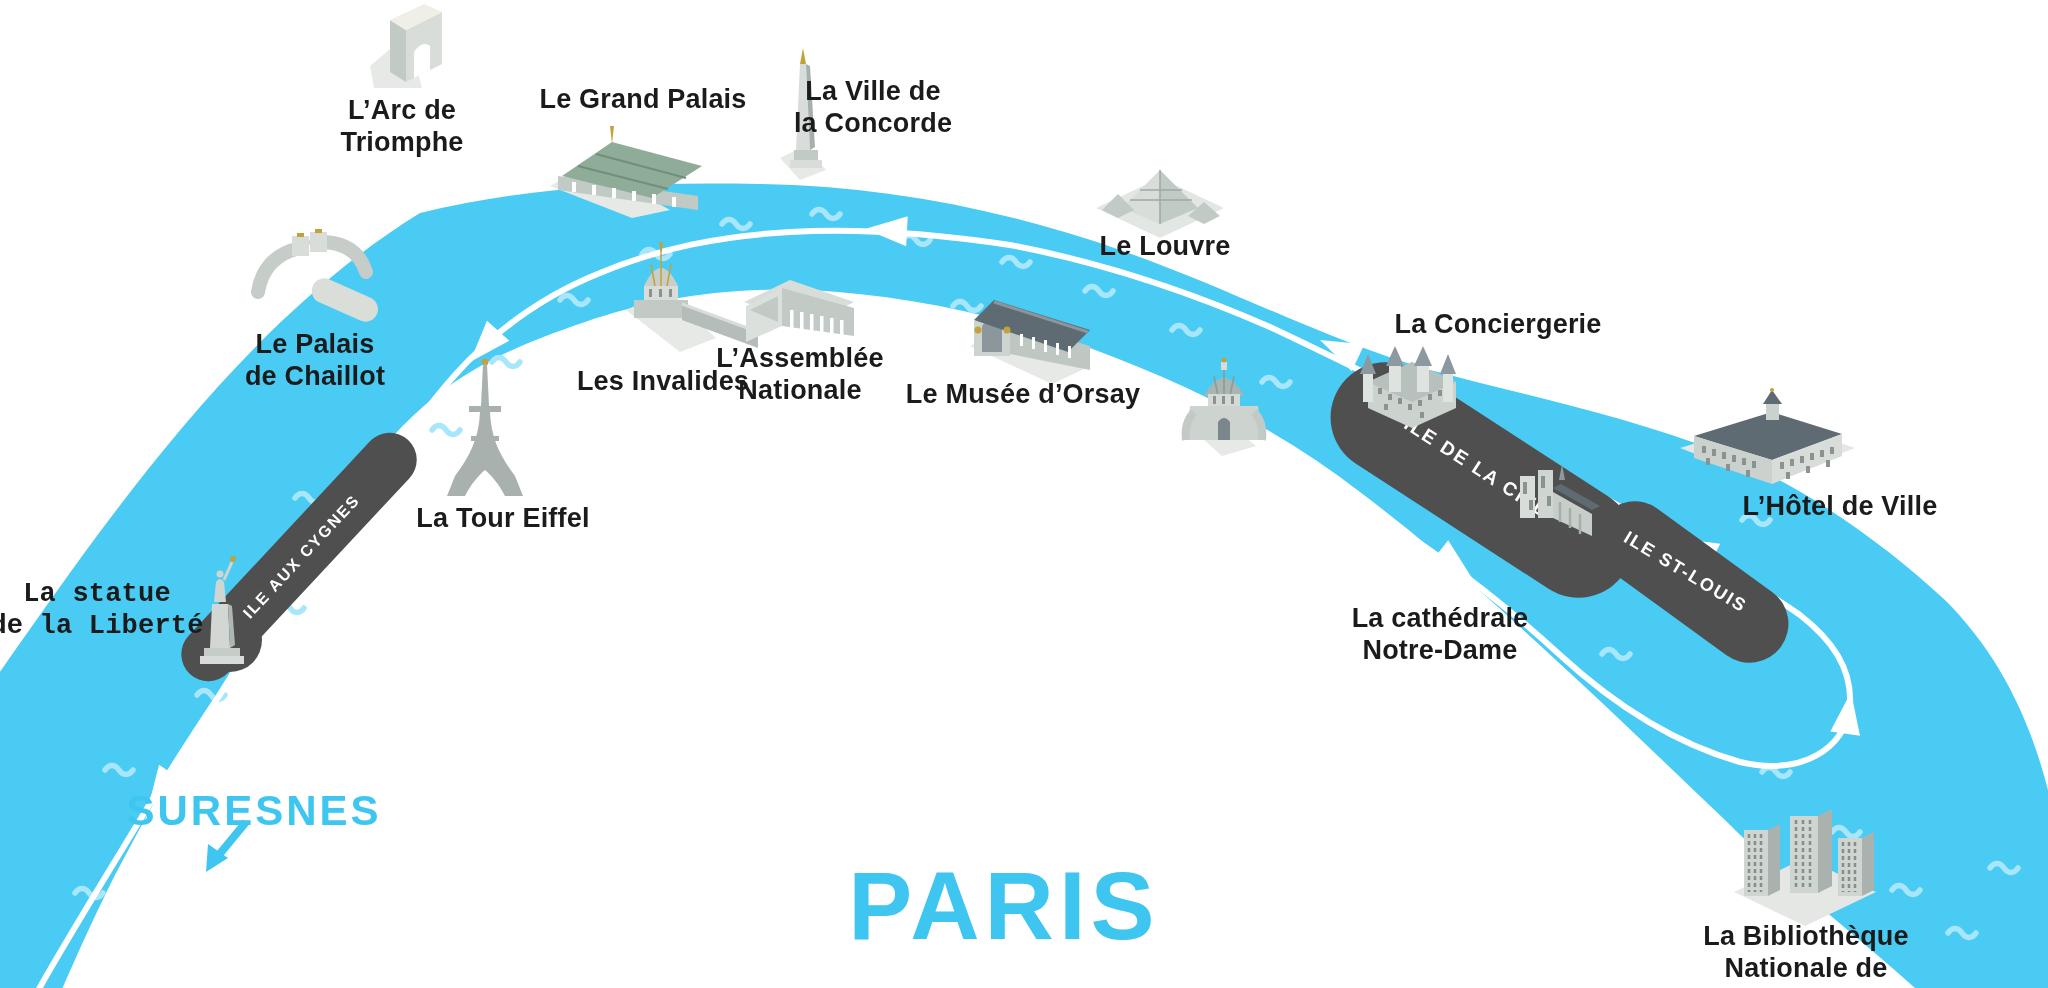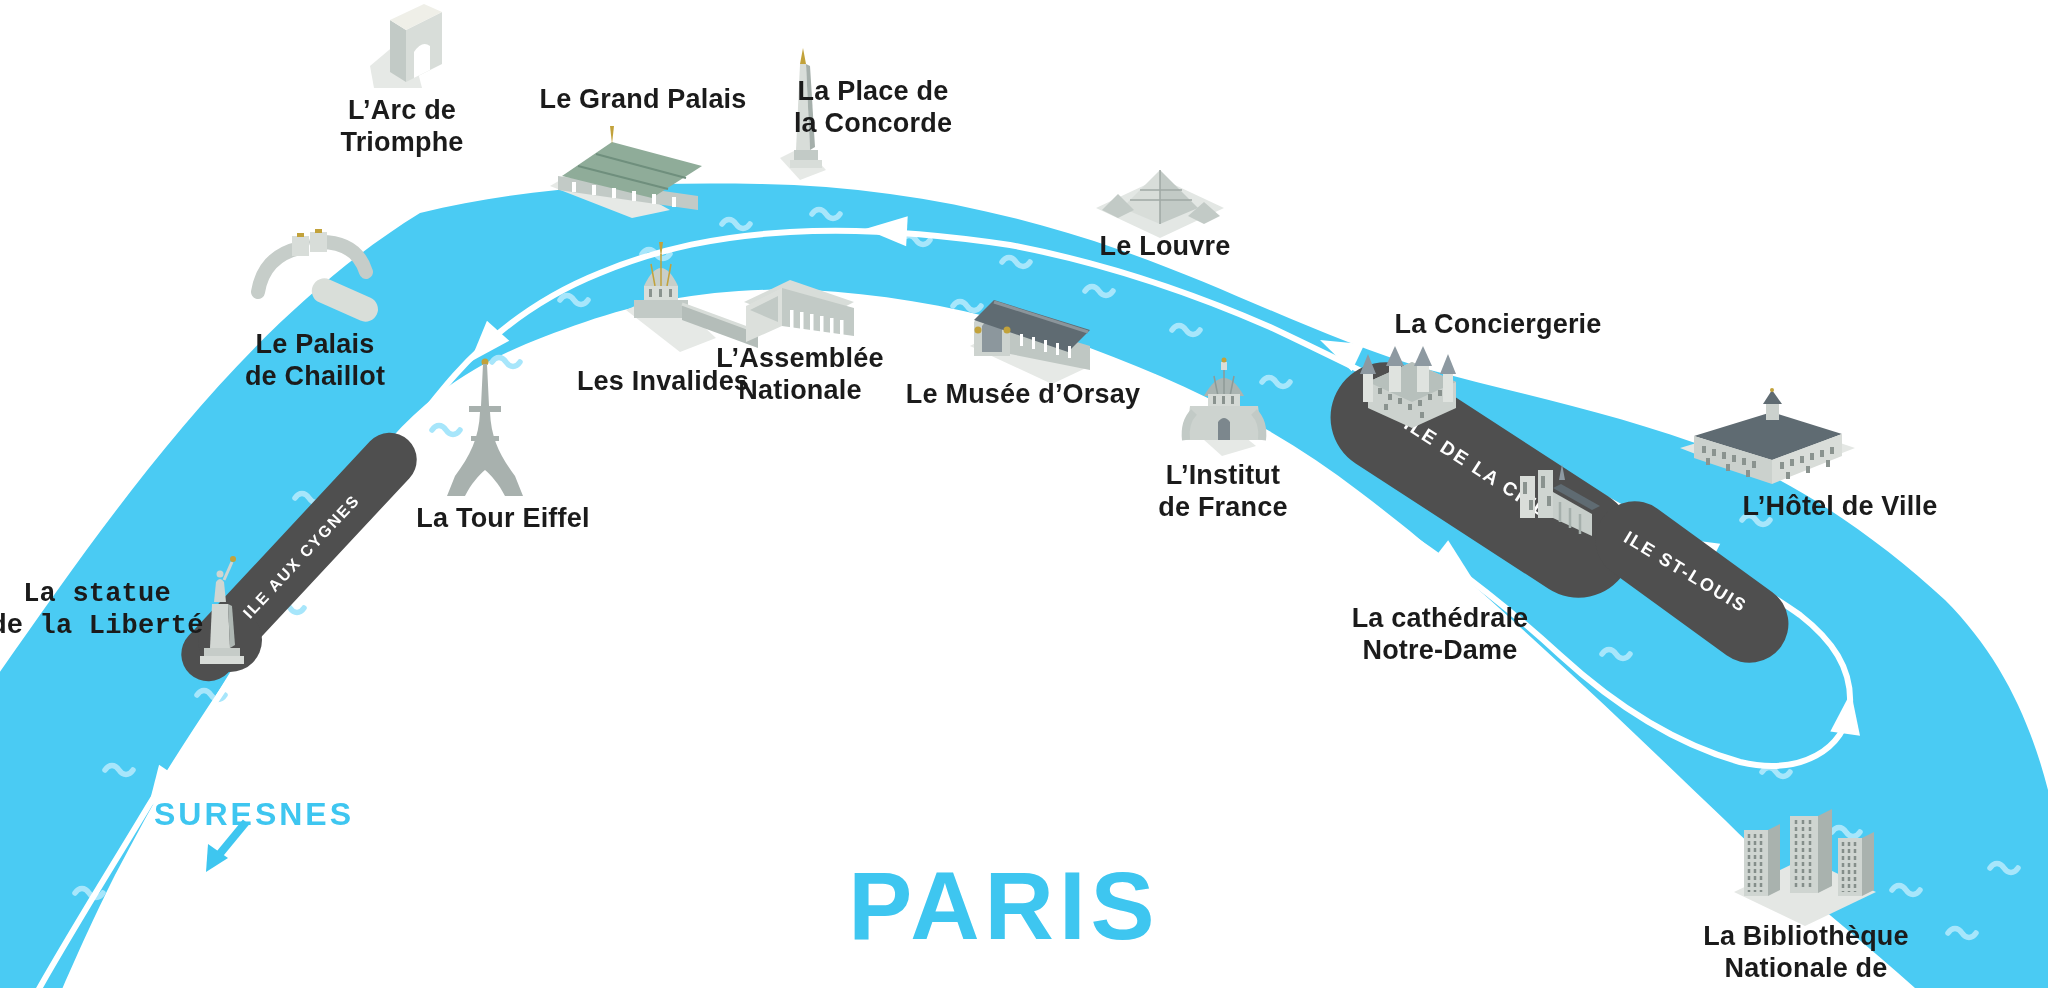--- a/index.html
+++ b/index.html
@@ -4,21 +4,21 @@
 <style>
   html,body{margin:0;padding:0;background:#fff;}
   .stage{position:relative;width:2048px;height:988px;background:#ffffff;overflow:hidden;
          font-family:"Liberation Sans",sans-serif;}
   .stage svg.base{position:absolute;left:0;top:0;}
   .lm{position:absolute;transform:translateX(-50%);text-align:center;white-space:pre-line;
       font-weight:700;font-size:27px;line-height:1.2;color:#1b1b1b;letter-spacing:.2px;}
   .city{position:absolute;transform:translateX(-50%);color:#3ec6f0;font-weight:700;
         font-size:96px;letter-spacing:5px;line-height:1;margin-top:16px;}
   .suburb{position:absolute;transform:translateX(-50%);color:#3ec6f0;font-weight:700;
-        font-size:32px;letter-spacing:3px;line-height:1;margin-top:8px;}
+        font-size:42px;letter-spacing:3px;line-height:1;}
   .isl-label{fill:#ffffff;font-weight:700;letter-spacing:2px;}
   .c-light{fill:#D8DDD9}.c-mid{fill:#C2CAC6}.c-dark{fill:#A5AFAB}.c-slate{fill:#5F6B72}
   .c-green{fill:#8FAC99}.c-gold{fill:#C2A23B}.c-shadow{fill:#E6E9E6}.c-win{fill:#8A938F}
   .route{fill:none;stroke:#ffffff;stroke-width:6;stroke-linecap:round;}
   .ah{fill:#ffffff;}
   .wv{stroke:#A7E6FB;stroke-width:5.5;fill:none;stroke-linecap:round;}
 </style>
 </head>
 <body>
 
@@ -348,32 +348,30 @@
 
     <g>
       <path d="M246,822 L218,856" stroke="#3EC6F0" stroke-width="8" fill="none"></path>
       <polygon points="206,872 228,858 208,844" fill="#3EC6F0"></polygon>
     </g>
   </svg>
 
   <div class="lm" style="left:402px;top:94px;">L’Arc de
 Triomphe</div>
   <div class="lm" style="left:643px;top:83px;">Le Grand Palais</div>
-  <div class="lm" style="left:873px;top:75px;">La Place de
+  <div class="lm" style="left:873px;top:75px;">La Ville de
 la Concorde</div>
   <div class="lm" style="left:1165px;top:230px;">Le Louvre</div>
   <div class="lm" style="left:315px;top:328px;">Le Palais
 de Chaillot</div>
   <div class="lm" style="left:663px;top:365px;">Les Invalides</div>
   <div class="lm" style="left:503px;top:502px;">La Tour Eiffel</div>
   <div class="lm" style="left:800px;top:342px;">L’Assemblée
 Nationale</div>
   <div class="lm" style="left:1023px;top:378px;">Le Musée d’Orsay</div>
-  <div class="lm" style="left:1223px;top:459px;">L’Institut
-de France</div>
   <div class="lm" style="left:1462px;top:308px;margin-left:36px;">La Conciergerie</div>
   <div class="lm" style="left:1440px;top:602px;">La cathédrale
 Notre-Dame</div>
   <div class="lm" style="left:1840px;top:490px;">L’Hôtel de Ville</div>
   <div class="lm" style="left:1806px;top:920px;">La Bibliothèque
 Nationale de France</div>
   <div class="lm" style="left:97px;top:578px;font-family:Liberation Mono, monospace;">La statue
 de la Liberté</div>
 
   <div class="city" style="left:1004px;top:842px;">PARIS</div>

